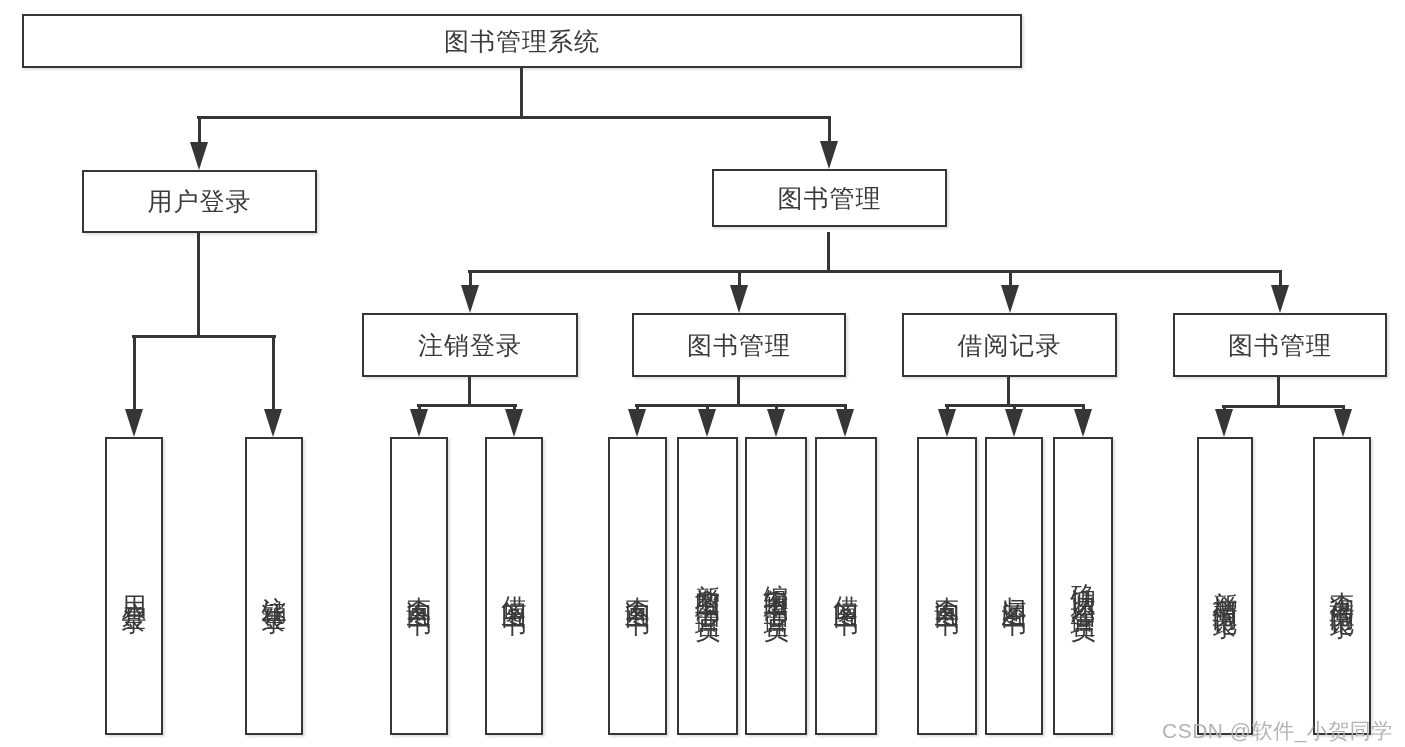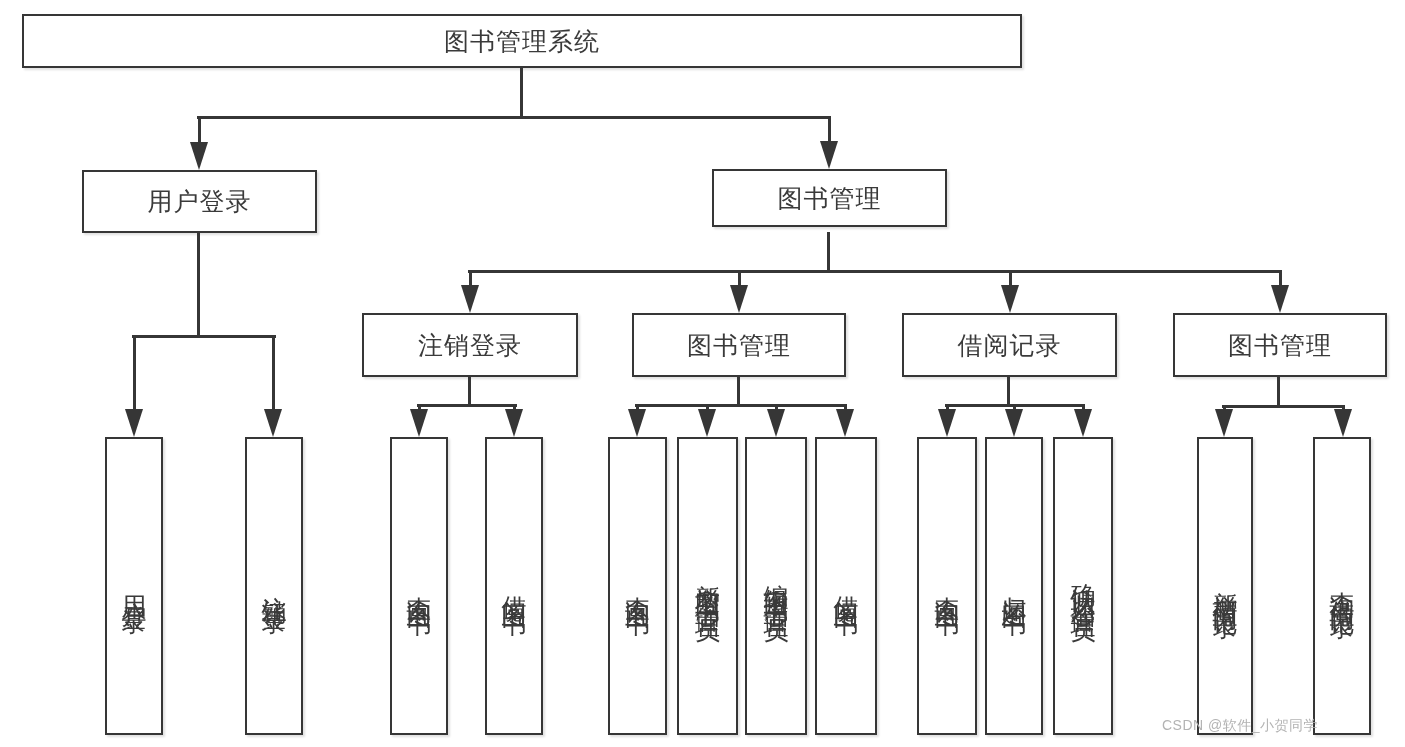--- a/index.html
+++ b/index.html
@@ -51,21 +51,21 @@
     content:"";position:absolute;left:7.5px;top:0;width:3px;
     height:calc(100% - 24px);background:var(--line);
   }
   .arrow::after{
     content:"";position:absolute;left:0;bottom:0;width:0;height:0;
     border-left:9px solid transparent;border-right:9px solid transparent;
     border-top:28px solid var(--line);
   }
   .watermark{
     position:absolute;left:1162px;top:717px;
-    font-size:14px;color:var(--watermark);
+    font-size:21px;color:var(--watermark);
     white-space:nowrap;letter-spacing:0.5px;
   }
 </style>
 </head>
 <body>
 
 <div class="stage">
 
   <div class="hbox" style="left:22px;top:14px;width:1000px;height:54px">
     <span class="hlabel">图书管理系统</span>

